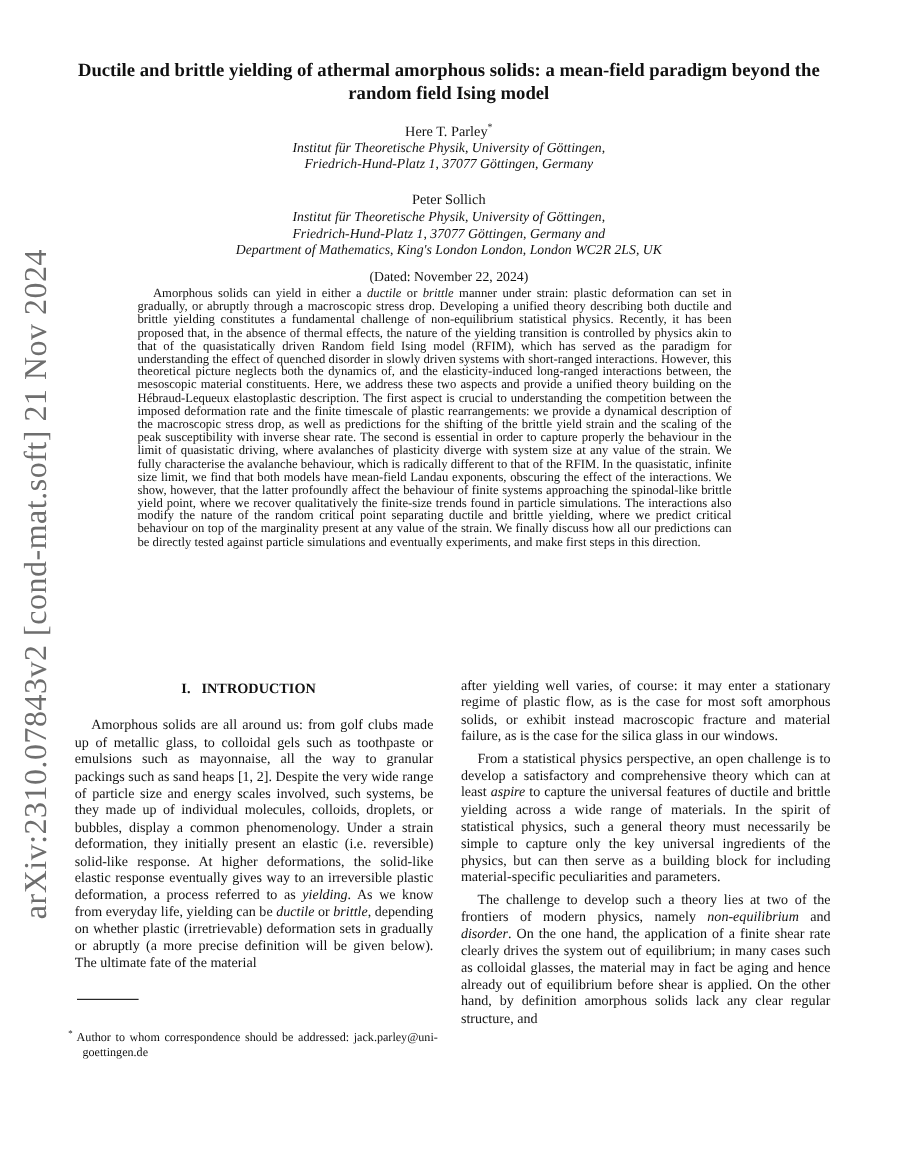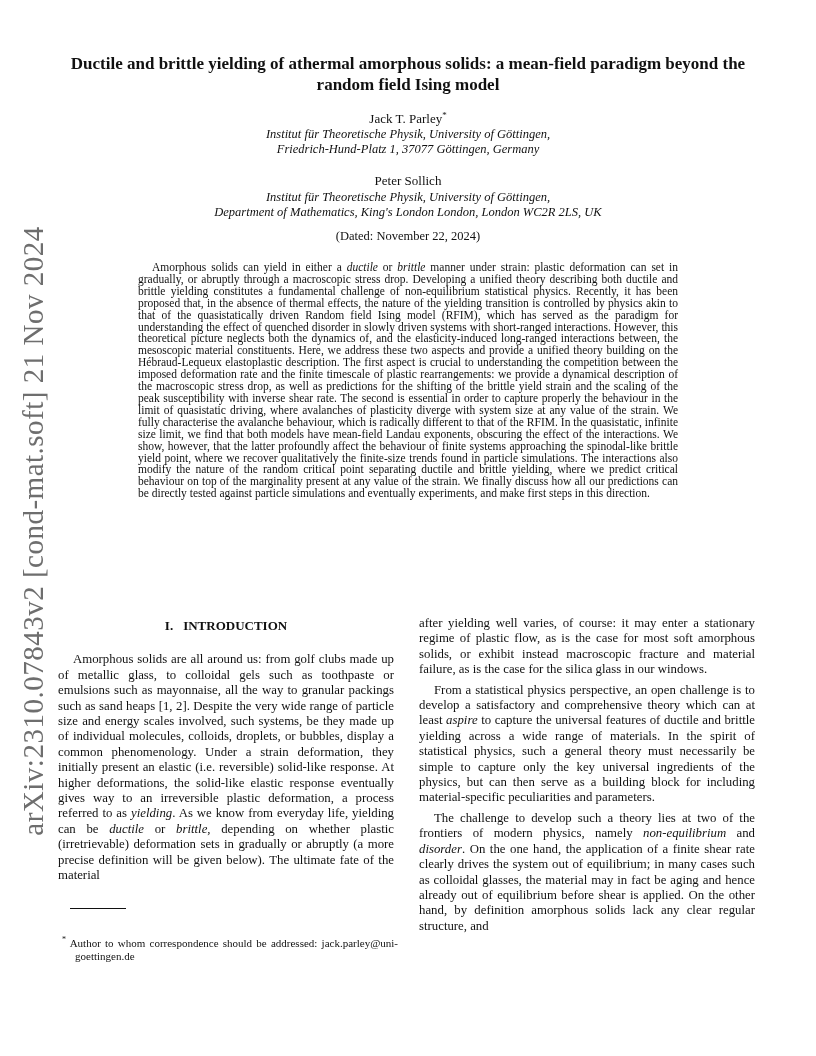--- a/index.html
+++ b/index.html
@@ -34,21 +34,21 @@
   }
   .author-name { font-size: 13px; margin-top: 15px; }
   .author-name sup { font-size: 9px; }
   .affil { font-style: italic; font-size: 12.5px; line-height: 15px; }
   .author-group { }
   .author-group:first-of-type { margin-top: 14px; }
   .dateline { font-size: 12.5px; margin-top: 9px; }
 
   
   .abstract {
-    position: absolute; left: 138px; top: 262px; width: 540px;
+    position: absolute; left: 125px; top: 262px; width: 540px;
     font-size: 11.5px; line-height: 11.9px;
     text-align: justify;
     text-indent: 14px;
     hyphens: auto;
   }
 
   
   .col {
     position: absolute; top: 616px; width: 336px;
     font-size: 12.8px; line-height: 15.4px;
@@ -56,21 +56,21 @@
     hyphens: auto;
   }
   .col-left  { left: 58px;  height: 288px; overflow: hidden; }
   .col-right { left: 419px; height: 400px; overflow: hidden; }
   .section-heading {
     text-align: center; font-weight: 700; font-size: 13px;
     margin: 2px 0 0 0;
   }
   .section-heading .sec-num { margin-right: 10px; }
   .bp { margin: 0; }
-  .bp.first { margin-top: 19px; }
+  .bp.first { margin-top: 19px; margin-left: 10px; }
   .bp.ind { text-indent: 15px; }
   .bp + .bp { margin-top: 5px; }
 
   
   .footnote { position: absolute; left: 62px; top: 908px; width: 336px; }
   .fn-rule { width: 56px; height: 0; border-top: 1px solid #111; margin-left: 8px; }
   .fn-text {
     margin-top: 24px;
     font-size: 11px; line-height: 13.5px;
     text-align: justify;
@@ -86,28 +86,29 @@
 <div class="page">
 
   <div class="stamp-anchor">
     <span class="stamp">arXiv:2310.07843v2 [cond-mat.soft] 21 Nov 2024</span>
   </div>
 
   <div class="header">
     <h1 class="title">Ductile and brittle yielding of athermal amorphous solids: a mean-field paradigm beyond the random field Ising model</h1>
 
     <div class="author-group">
-      <div class="author-name"><span>Jack T. Parley</span><sup>*</sup></div>
+      <div class="author-name"><span>Here T. Parley</span><sup>*</sup></div>
       <div class="affil">Institut für Theoretische Physik, University of Göttingen,</div>
       <div class="affil">Friedrich-Hund-Platz 1, 37077 Göttingen, Germany</div>
     </div>
 
     <div class="author-group">
       <div class="author-name"><span>Peter Sollich</span><sup></sup></div>
       <div class="affil">Institut für Theoretische Physik, University of Göttingen,</div>
+      <div class="affil">Friedrich-Hund-Platz 1, 37077 Göttingen, Germany and</div>
       <div class="affil">Department of Mathematics, King's London London, London WC2R 2LS, UK</div>
     </div>
 
     <div class="dateline">(Dated: November 22, 2024)</div>
   </div>
 
   <div class="abstract">Amorphous solids can yield in either a <i>ductile</i> or <i>brittle</i> manner under strain: plastic deformation can set in gradually, or abruptly through a macroscopic stress drop. Developing a unified theory describing both ductile and brittle yielding constitutes a fundamental challenge of non-equilibrium statistical physics. Recently, it has been proposed that, in the absence of thermal effects, the nature of the yielding transition is controlled by physics akin to that of the quasistatically driven Random field Ising model (RFIM), which has served as the paradigm for understanding the effect of quenched disorder in slowly driven systems with short-ranged interactions. However, this theoretical picture neglects both the dynamics of, and the elasticity-induced long-ranged interactions between, the mesoscopic material constituents. Here, we address these two aspects and provide a unified theory building on the Hébraud-Lequeux elastoplastic description. The first aspect is crucial to understanding the competition between the imposed deformation rate and the finite timescale of plastic rearrangements: we provide a dynamical description of the macroscopic stress drop, as well as predictions for the shifting of the brittle yield strain and the scaling of the peak susceptibility with inverse shear rate. The second is essential in order to capture properly the behaviour in the limit of quasistatic driving, where avalanches of plasticity diverge with system size at any value of the strain. We fully characterise the avalanche behaviour, which is radically different to that of the RFIM. In the quasistatic, infinite size limit, we find that both models have mean-field Landau exponents, obscuring the effect of the interactions. We show, however, that the latter profoundly affect the behaviour of finite systems approaching the spinodal-like brittle yield point, where we recover qualitatively the finite-size trends found in particle simulations. The interactions also modify the nature of the random critical point separating ductile and brittle yielding, where we predict critical behaviour on top of the marginality present at any value of the strain. We finally discuss how all our predictions can be directly tested against particle simulations and eventually experiments, and make first steps in this direction.</div>
 
   <div class="col col-left">
     <div class="section-heading">

